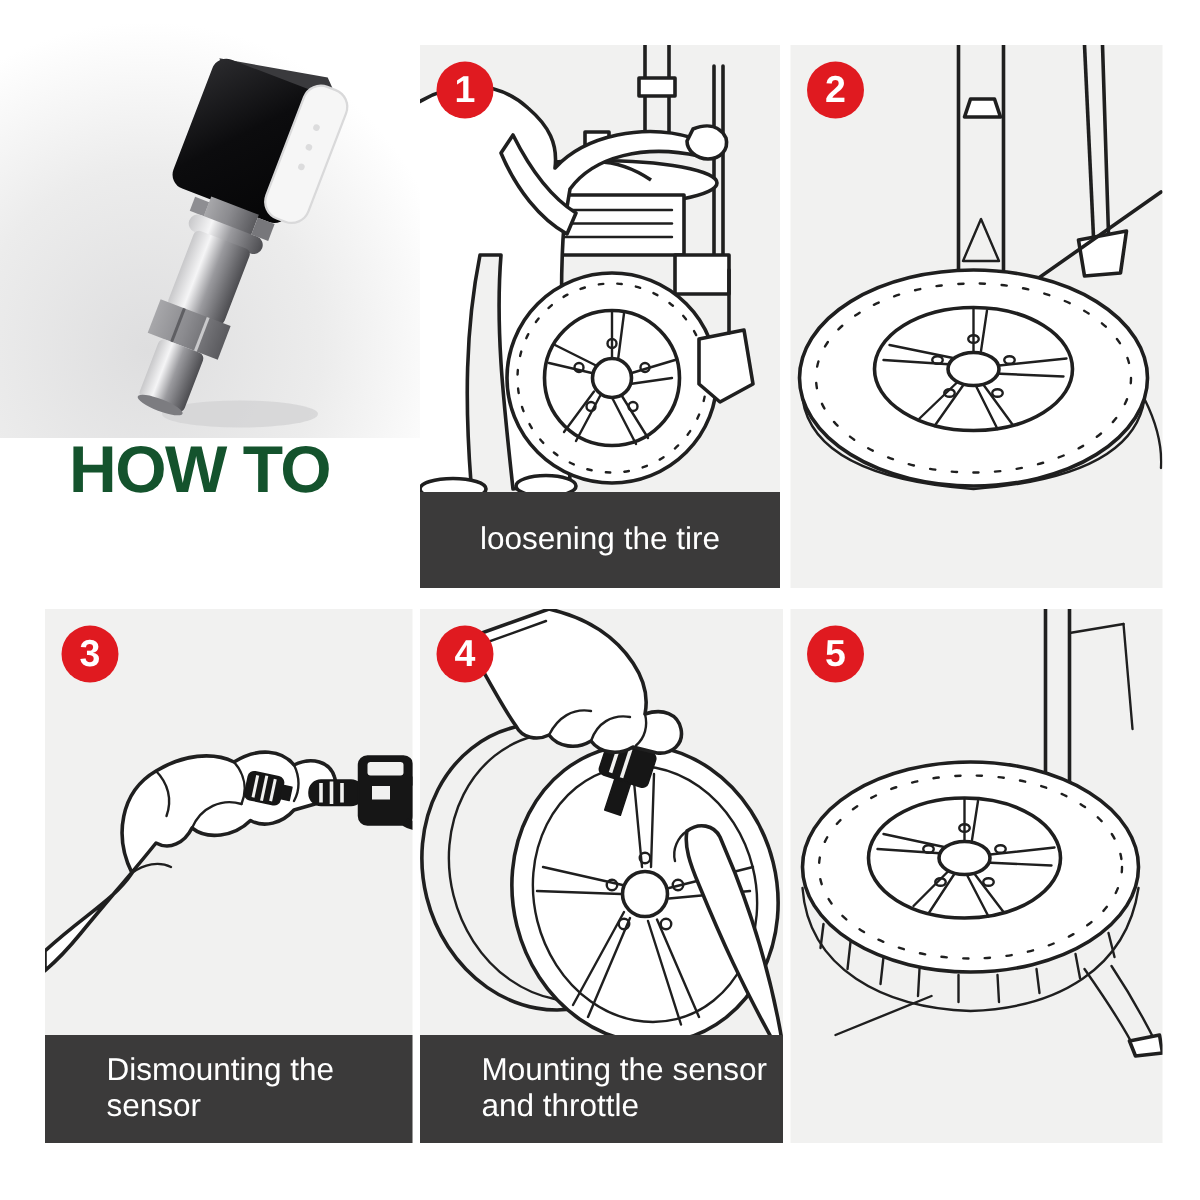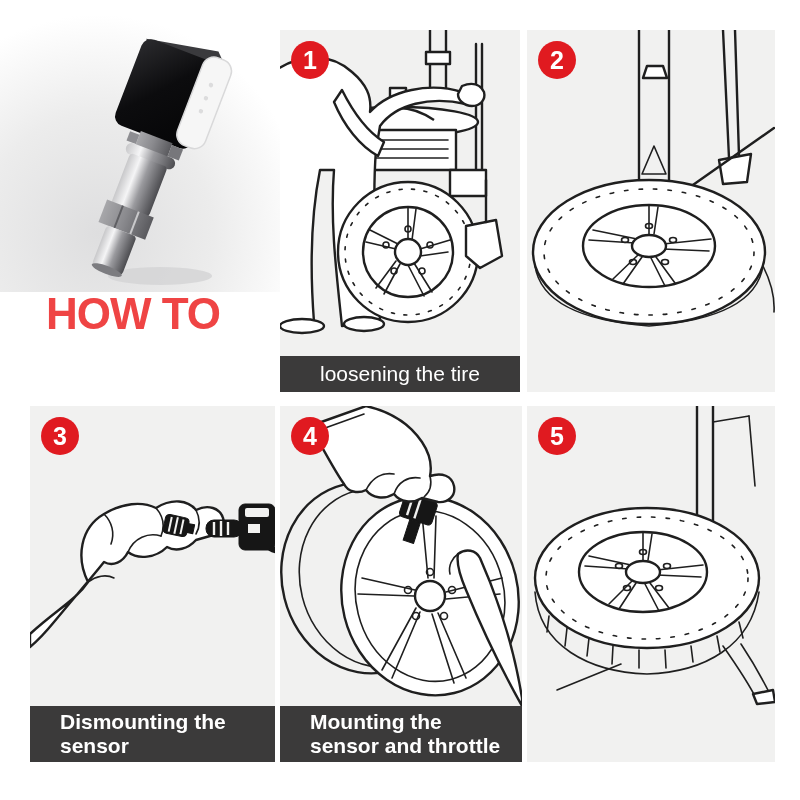--- a/index.html
+++ b/index.html
@@ -3,43 +3,43 @@
 <meta charset="utf-8">
 <style>
   * { margin:0; padding:0; box-sizing:border-box; }
   html,body { width:800px; height:800px; }
   body { font-family:"Liberation Sans", sans-serif; background:#ffffff; overflow:hidden; }
   .canvas { position:relative; width:800px; height:800px; background:#ffffff; }
 
   
   .hero { position:absolute; left:0; top:0; width:280px; height:292px; }
   .title { position:absolute; left:46px; top:288px; width:230px;
-           font-weight:900; font-size:44px; line-height:51px; color:#ef4444;
+           font-weight:900; font-size:44px; line-height:51px; color:#14532d;
            letter-spacing:-1px; font-stretch:condensed; }
 
   
   .cell { position:absolute; background:#f1f1f0; }
   .cell-1 { left:280px; top:30px;  width:240px; height:362px; }
   .cell-2 { left:527px; top:30px;  width:248px; height:362px; }
   .cell-3 { left:30px;  top:406px; width:245px; height:356px; }
   .cell-4 { left:280px; top:406px; width:242px; height:356px; }
   .cell-5 { left:527px; top:406px; width:248px; height:356px; }
 
   .badge { position:absolute; left:11px; top:11px; width:38px; height:38px;
            border-radius:50%; background:#e01a20; color:#ffffff;
            display:flex; align-items:center; justify-content:center;
            font-size:25px; font-weight:900; z-index:3; }
 
   .art { position:absolute; left:0; top:0; width:100%; z-index:1; }
 
   .caption { position:absolute; left:0; bottom:0; width:100%; background:#3b3a3a;
              color:#ffffff; font-size:21px; line-height:24px; z-index:4;
              display:flex; align-items:center; }
-  .cap-1line { height:36px; justify-content:center; text-align:center; }
-  .cap-2line { height:56px; justify-content:flex-start; padding-left:30px; padding-right:10px;font-weight:bold; }
+  .cap-1line { height:64px; justify-content:center; text-align:center; }
+  .cap-2line { height:72px; justify-content:flex-start; padding-left:41px; padding-right:10px; }
 
   svg { display:block; }
   .ln { fill:none; stroke:#1f1f1f; stroke-width:2.4; stroke-linecap:round; stroke-linejoin:round; }
   .lnt { fill:none; stroke:#1f1f1f; stroke-width:1.6; stroke-linecap:round; stroke-linejoin:round; }
   .wf { fill:#ffffff; stroke:#1f1f1f; stroke-width:2.4; stroke-linejoin:round; }
   .bf { fill:#161616; stroke:#161616; stroke-width:1; stroke-linejoin:round; }
 </style>
 </head>
 <body>
 

